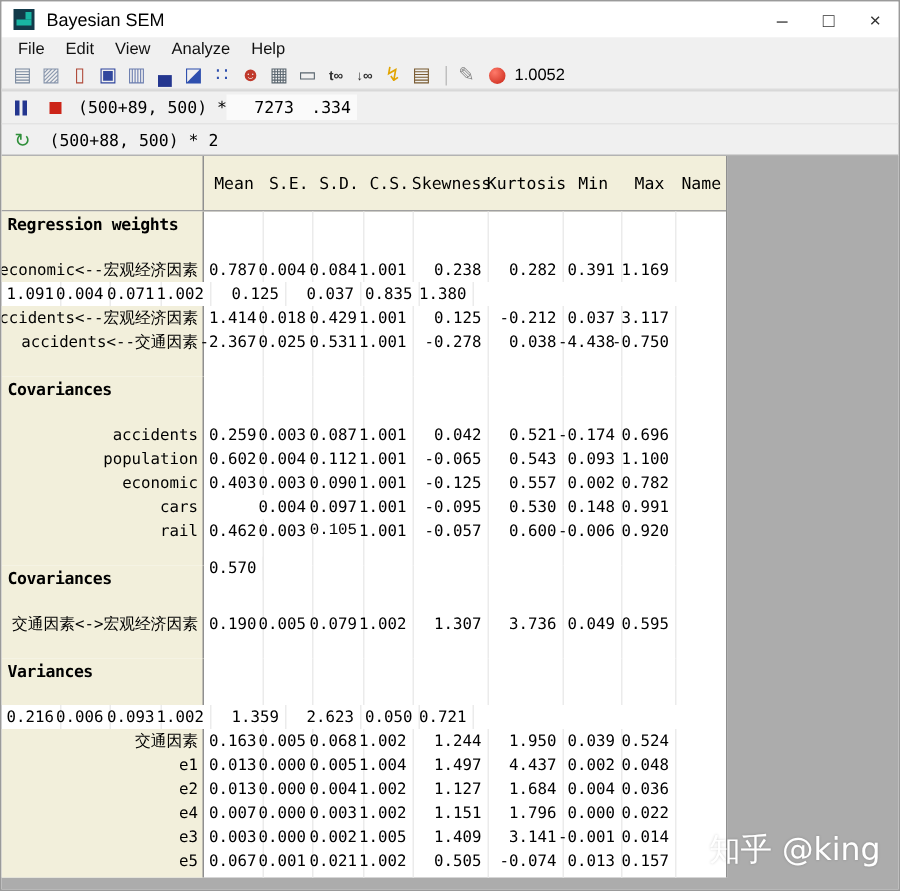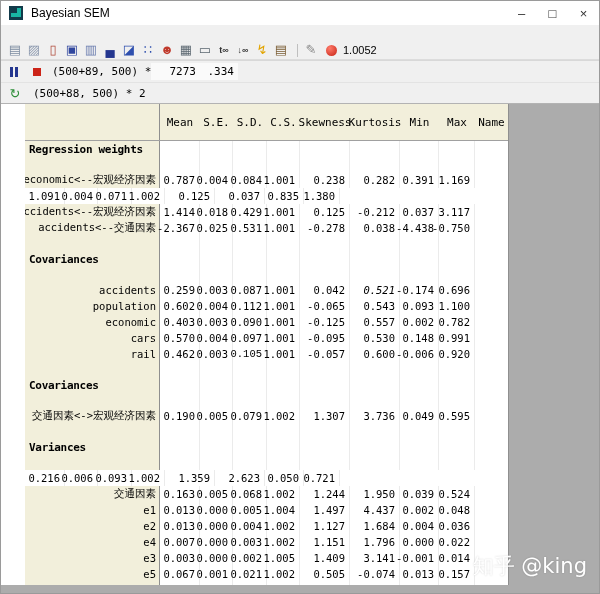--- a/index.html
+++ b/index.html
@@ -34,21 +34,21 @@
   .pause-btn i{display:block;width:3px;height:10px;background:#24368f;}
   .stop-btn{width:8px;height:8px;background:#cc2418;margin-left:9px;}
   .mcmc-text{font-size:11px;color:#000;margin-left:11px;font-family:"DejaVu Sans Mono","DejaVu Sans",monospace;}
   .num-panel{position:absolute;left:150px;top:2px;width:87px;height:17px;background:#fafafa;display:flex;align-items:center;}
   .num-panel .n1{width:45px;text-align:right;font-size:11px;font-family:"DejaVu Sans Mono",monospace;}
   .num-panel .n2{width:38px;text-align:right;font-size:11px;font-family:"DejaVu Sans Mono",monospace;}
   .refresh-glyph{font-size:13px;color:#2f8f3a;margin-left:7px;width:14px;text-align:center;}
   
   .lower-gray{position:absolute;left:0;top:103px;width:100%;height:491px;background:#acacac;}
   
-  .sem-table{position:absolute;left:0;top:103px;width:483px;height:481px;background:#ffffff;border-right:1px solid #8f8f8f;box-sizing:content-box;font-family:"DejaVu Sans Mono","DejaVu Sans",monospace;padding-left:24px;}
+  .sem-table{position:absolute;left:0;top:103px;width:483px;height:481px;background:#ffffff;border-right:1px solid #8f8f8f;box-sizing:content-box;font-family:"DejaVu Sans Mono","DejaVu Sans",monospace;}
   .thead{display:flex;height:37px;background:#f2efdb;border-bottom:1px solid #a0a0a0;box-sizing:border-box;}
   .thead .lspace{width:135px;border-right:1px solid #8f8f8f;box-sizing:border-box;flex:0 0 auto;}
   .th{display:flex;align-items:center;justify-content:center;font-size:11px;color:#000;flex:0 0 auto;box-sizing:border-box;}
   .trow{display:flex;box-sizing:border-box;}
   .lcell{width:135px;flex:0 0 auto;background:#f2efdb;border-right:1px solid #8f8f8f;box-sizing:border-box;
          display:flex;align-items:center;justify-content:flex-end;padding-right:3px;font-size:10.5px;color:#000;white-space:nowrap;overflow:hidden;}
   .lcell.gtitle{justify-content:flex-start;padding-left:4px;font-weight:bold;font-size:11px;letter-spacing:-0.3px;}
   .dcell{flex:0 0 auto;box-sizing:border-box;display:flex;align-items:center;justify-content:flex-end;
          padding-right:4px;font-size:10.5px;color:#000;white-space:nowrap;border-right:1px solid #ebebeb;}
   .dcell:last-child{border-right:none;}
@@ -64,20 +64,27 @@
   <div class="titlebar">
     <span class="app-icon"></span>
     <span class="title-text">Bayesian SEM</span>
     <div class="win-controls">
         <span class="win-btn">–</span>
         <span class="win-btn">□</span>
         <span class="win-btn">×</span>
       </div>
   </div>
 
+  <div class="menubar">
+      <span class="menu-item">File</span>
+      <span class="menu-item">Edit</span>
+      <span class="menu-item">View</span>
+      <span class="menu-item">Analyze</span>
+      <span class="menu-item">Help</span>
+    </div>
 
   <div class="toolbar">
     <span id="tb-icons" style="display:flex;align-items:center;">
         <span class="tb-icon" style="color: rgb(124, 139, 160);">▤</span>
         <span class="tb-icon" style="color: rgb(138, 151, 173);">▨</span>
         <span class="tb-icon" style="color: rgb(176, 74, 58);">▯</span>
         <span class="tb-icon" style="color: rgb(49, 71, 158);">▣</span>
         <span class="tb-icon" style="color: rgb(109, 127, 176);">▥</span>
         <span class="tb-icon" style="color: rgb(36, 54, 143);">▄</span>
         <span class="tb-icon" style="color: rgb(46, 79, 174);">◪</span>
@@ -237,21 +244,21 @@
           <div class="dcell" style="width: 36px; height: 14px;"></div>
           <div class="dcell" style="width: 33px; height: 14px;"></div>
         </div>
         <div class="trow" style="height: 16px;">
           <div class="lcell" style="height: 16px;">accidents</div>
           <div class="dcell" style="width: 40px; height: 16px;">0.259</div>
           <div class="dcell" style="width: 33px; height: 16px;">0.003</div>
           <div class="dcell" style="width: 34px; height: 16px;">0.087</div>
           <div class="dcell" style="width: 33px; height: 16px;">1.001</div>
           <div class="dcell" style="width: 50px; height: 16px;">0.042</div>
-          <div class="dcell" style="width: 50px; height: 16px; font-style: italic;">0.521</div>
+          <div class="dcell" style="width: 50px; height: 16px;">0.521</div>
           <div class="dcell" style="width: 39px; height: 16px;">-0.174</div>
           <div class="dcell" style="width: 36px; height: 16px;">0.696</div>
           <div class="dcell" style="width: 33px; height: 16px;"></div>
         </div>
         <div class="trow" style="height: 16px;">
           <div class="lcell" style="height: 16px;">population</div>
           <div class="dcell" style="width: 40px; height: 16px;">0.602</div>
           <div class="dcell" style="width: 33px; height: 16px;">0.004</div>
           <div class="dcell" style="width: 34px; height: 16px;">0.112</div>
           <div class="dcell" style="width: 33px; height: 16px;">1.001</div>
@@ -268,21 +275,21 @@
           <div class="dcell" style="width: 34px; height: 16px;">0.090</div>
           <div class="dcell" style="width: 33px; height: 16px;">1.001</div>
           <div class="dcell" style="width: 50px; height: 16px;">-0.125</div>
           <div class="dcell" style="width: 50px; height: 16px;">0.557</div>
           <div class="dcell" style="width: 39px; height: 16px;">0.002</div>
           <div class="dcell" style="width: 36px; height: 16px;">0.782</div>
           <div class="dcell" style="width: 33px; height: 16px;"></div>
         </div>
         <div class="trow" style="height: 16px;">
           <div class="lcell" style="height: 16px;">cars</div>
-          <div class="dcell" style="width: 40px; height: 16px;">0.570</div>
+          <div class="dcell" style="width: 40px; height: 16px; margin-top: 41px;">0.570</div>
           <div class="dcell" style="width: 33px; height: 16px;">0.004</div>
           <div class="dcell" style="width: 34px; height: 16px;">0.097</div>
           <div class="dcell" style="width: 33px; height: 16px;">1.001</div>
           <div class="dcell" style="width: 50px; height: 16px;">-0.095</div>
           <div class="dcell" style="width: 50px; height: 16px;">0.530</div>
           <div class="dcell" style="width: 39px; height: 16px;">0.148</div>
           <div class="dcell" style="width: 36px; height: 16px;">0.991</div>
           <div class="dcell" style="width: 33px; height: 16px;"></div>
         </div>
         <div class="trow" style="height: 16px;">

